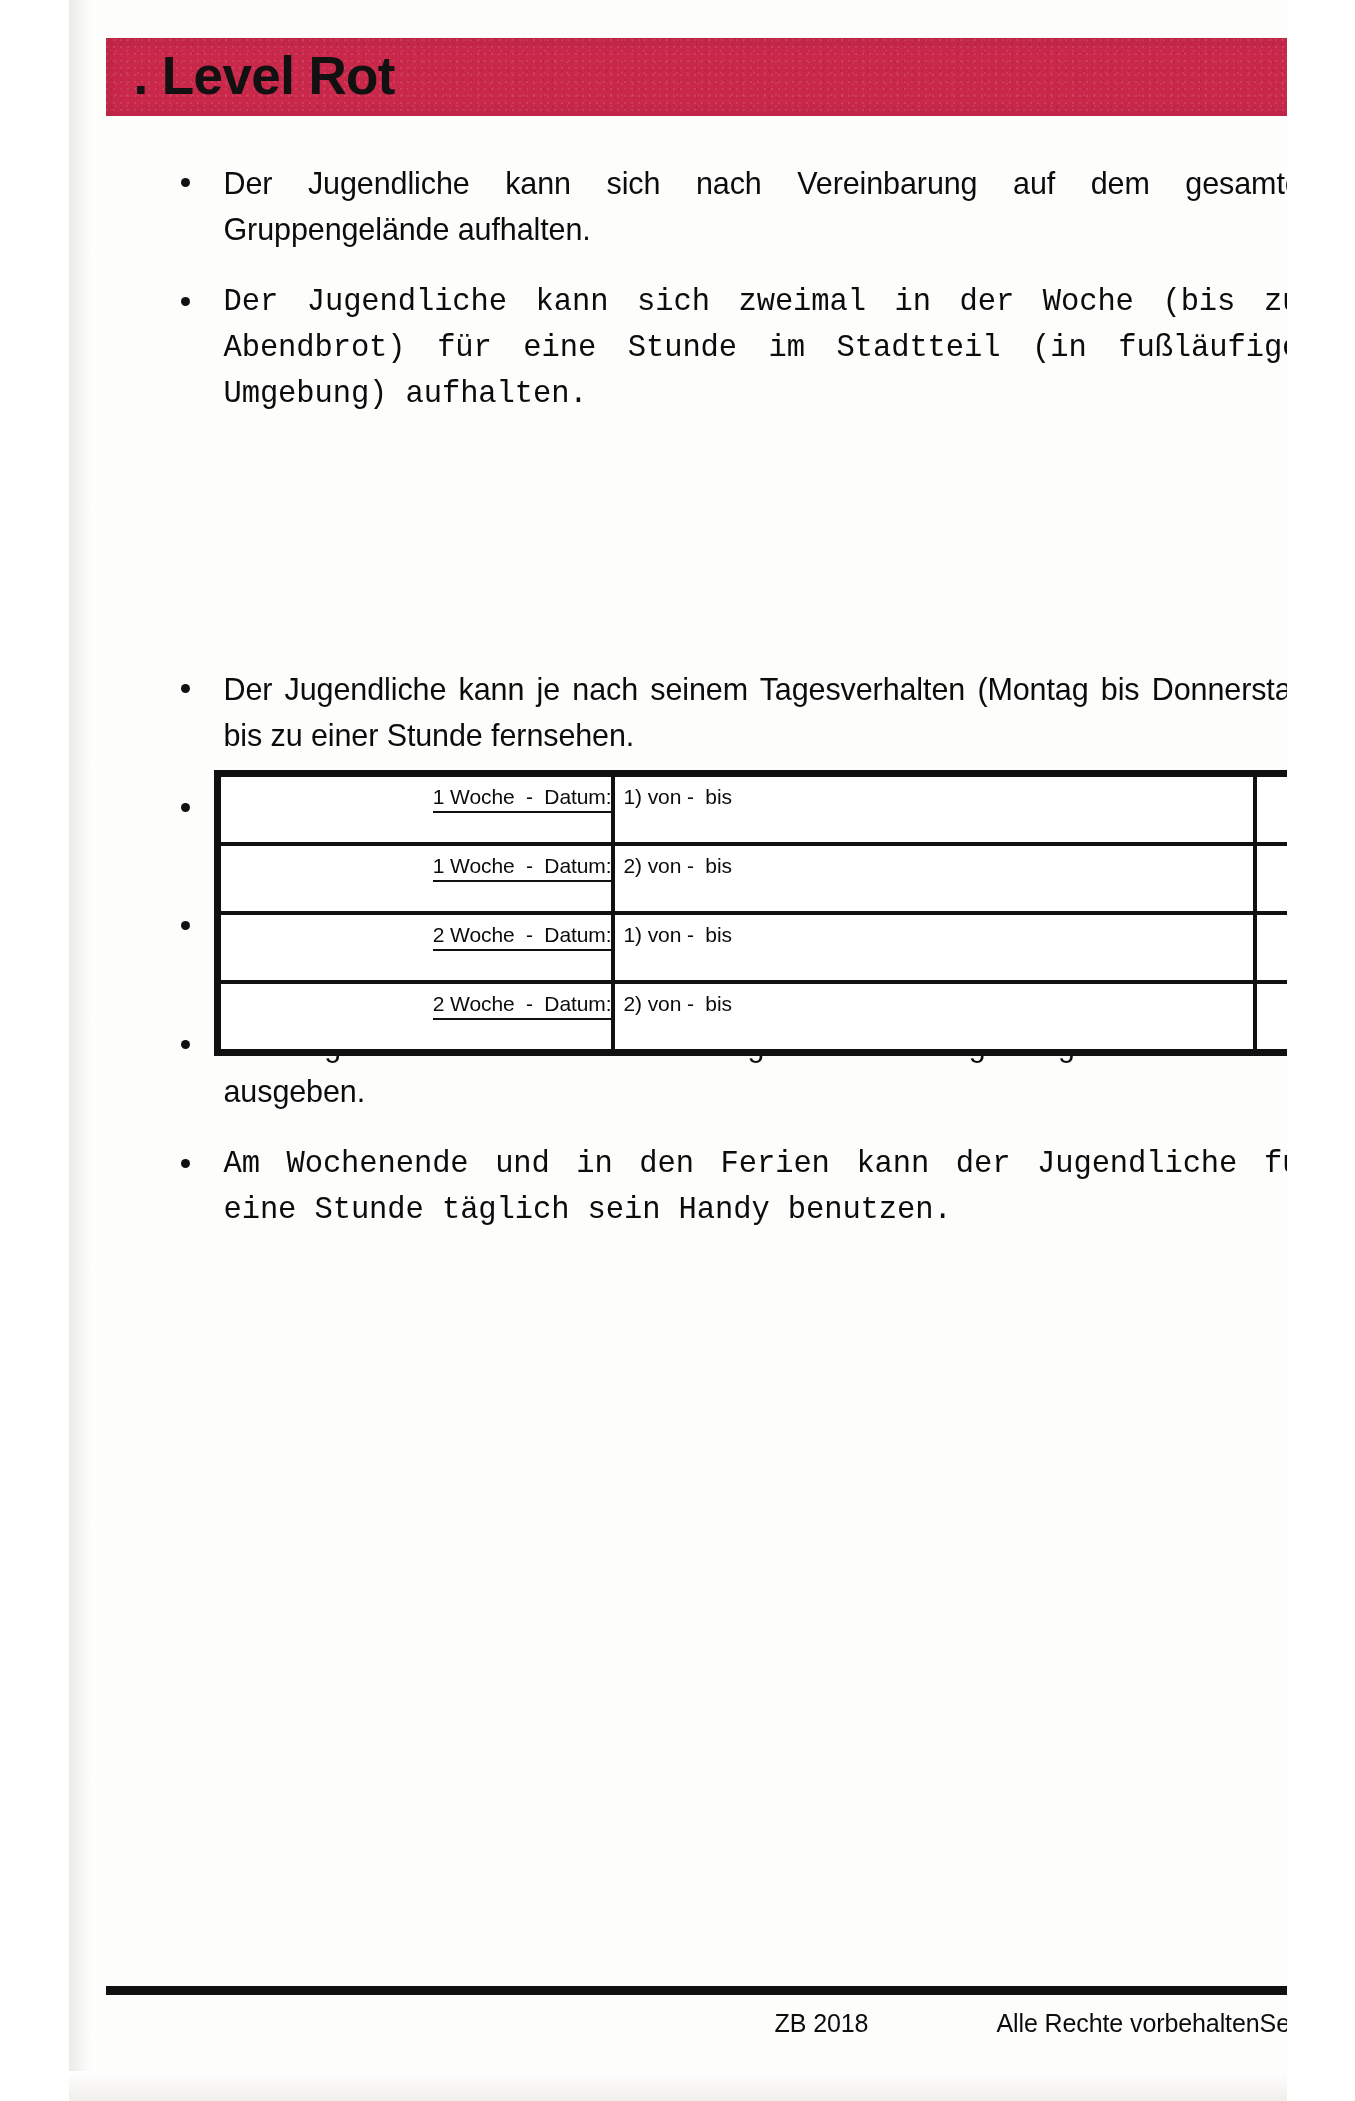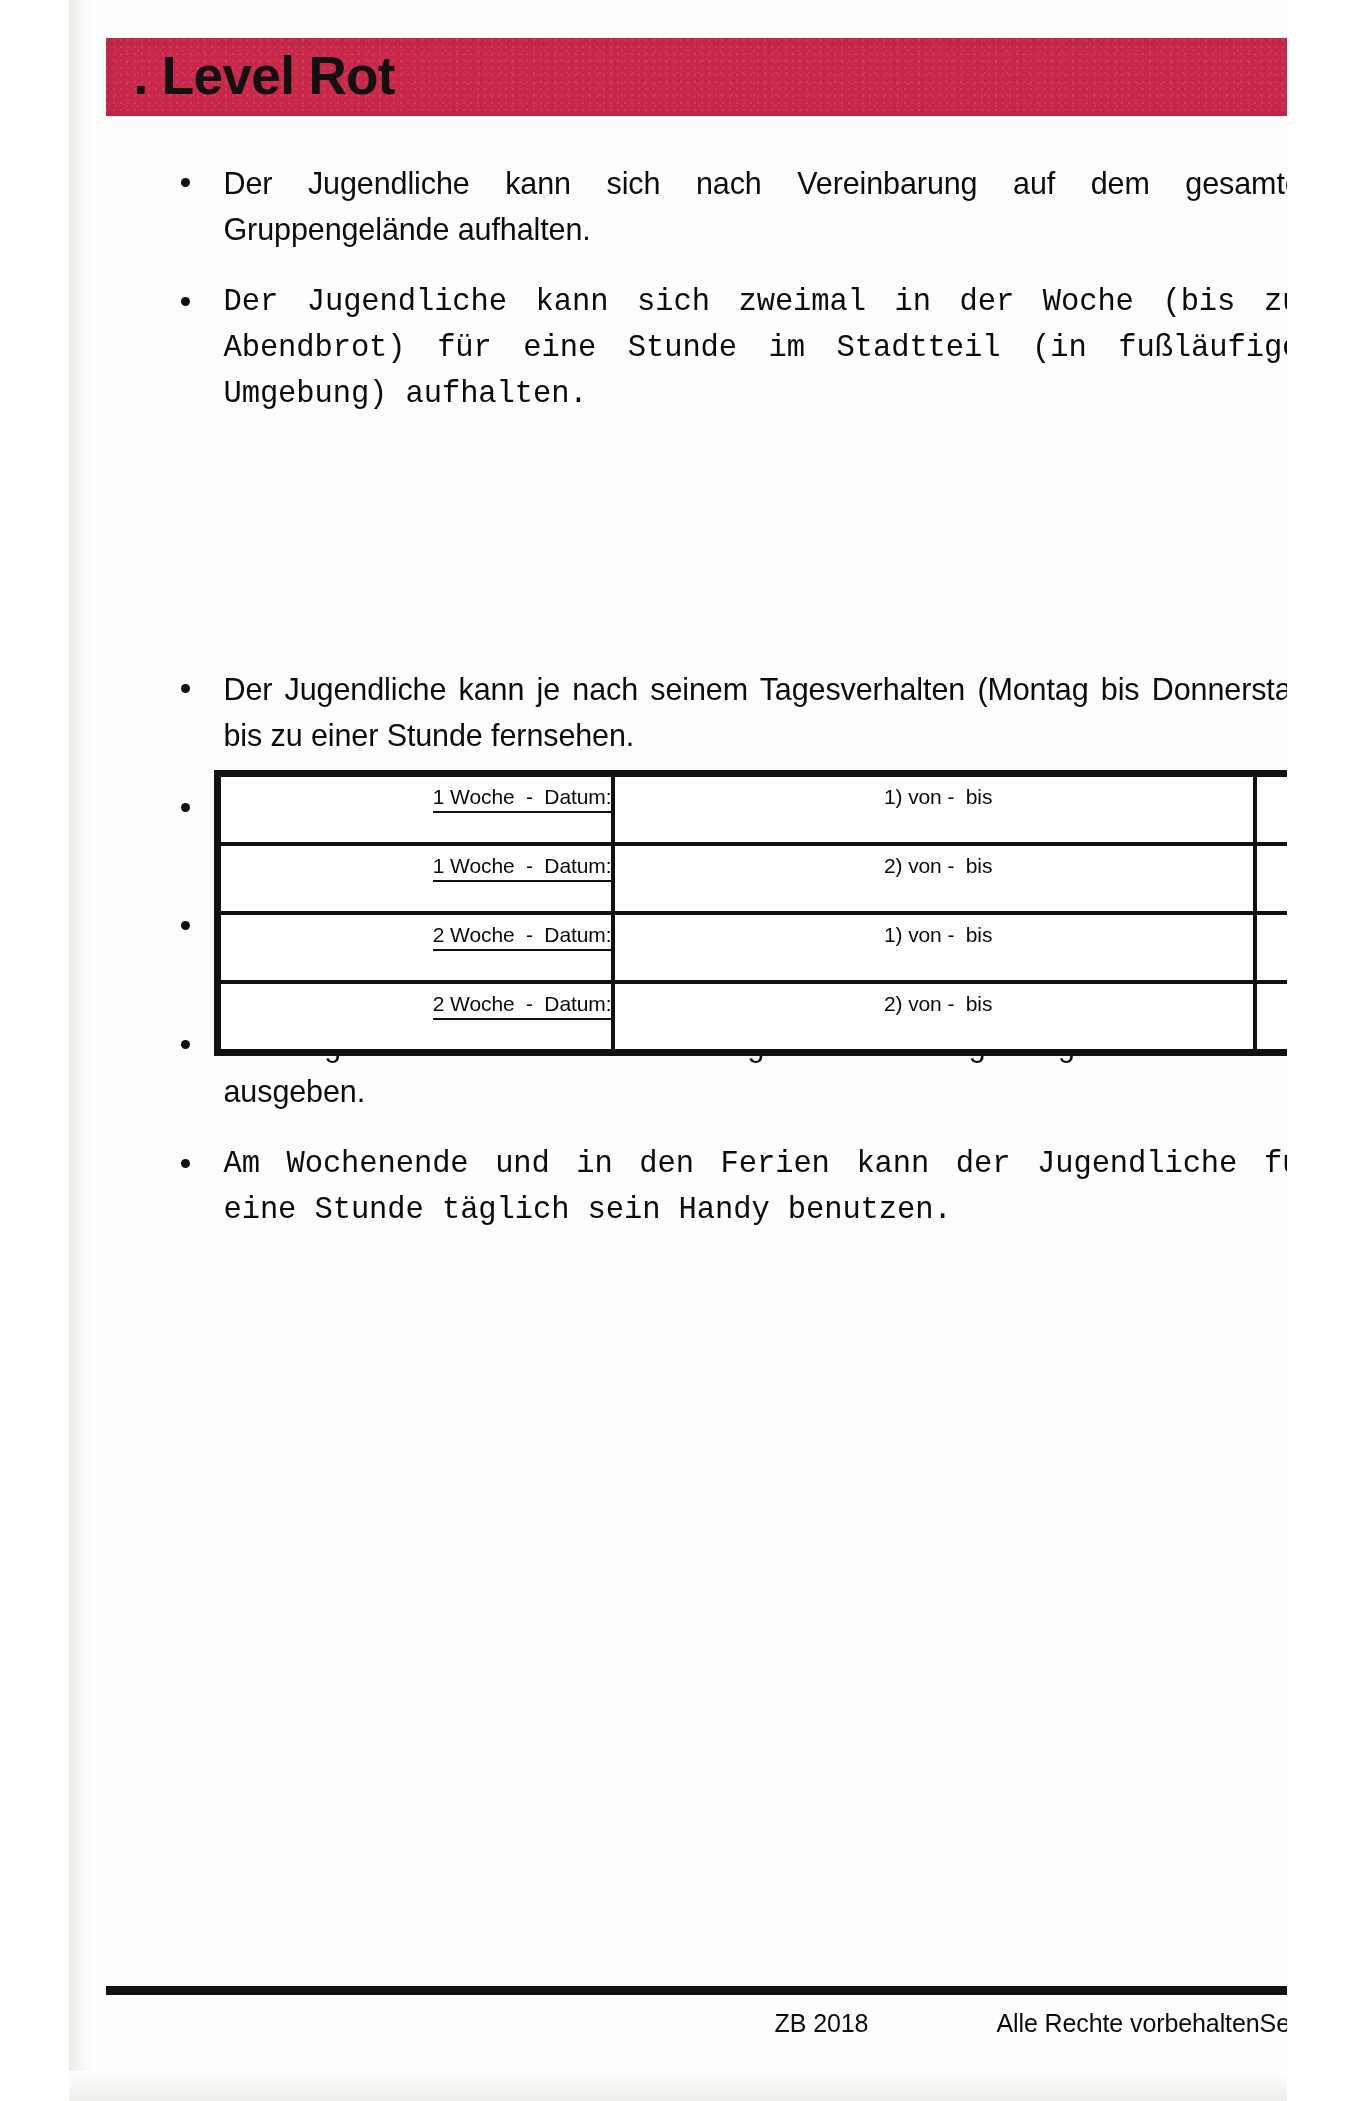--- a/index.html
+++ b/index.html
@@ -127,21 +127,21 @@
     border: 2px solid #111;
     height: 58px;
     vertical-align: top;
     padding: 7px 0 0 8px;
     font-size: 21px;
     line-height: 1.25;
     letter-spacing: -0.1px;
   }
 
   td.col-week   { width: 395px; text-align: right; }
-  td.col-slot   { width: 660px; text-align: center; }
+  td.col-slot   { width: 660px; }
   td.col-extra  { width: 60px; }
 
   td.col-week .week-label {
     display: inline-block;
     border-bottom: 2px solid #111;
     padding-bottom: 1px;
     white-space: pre;
   }
 
   td.col-slot .slot-label { white-space: pre; }

